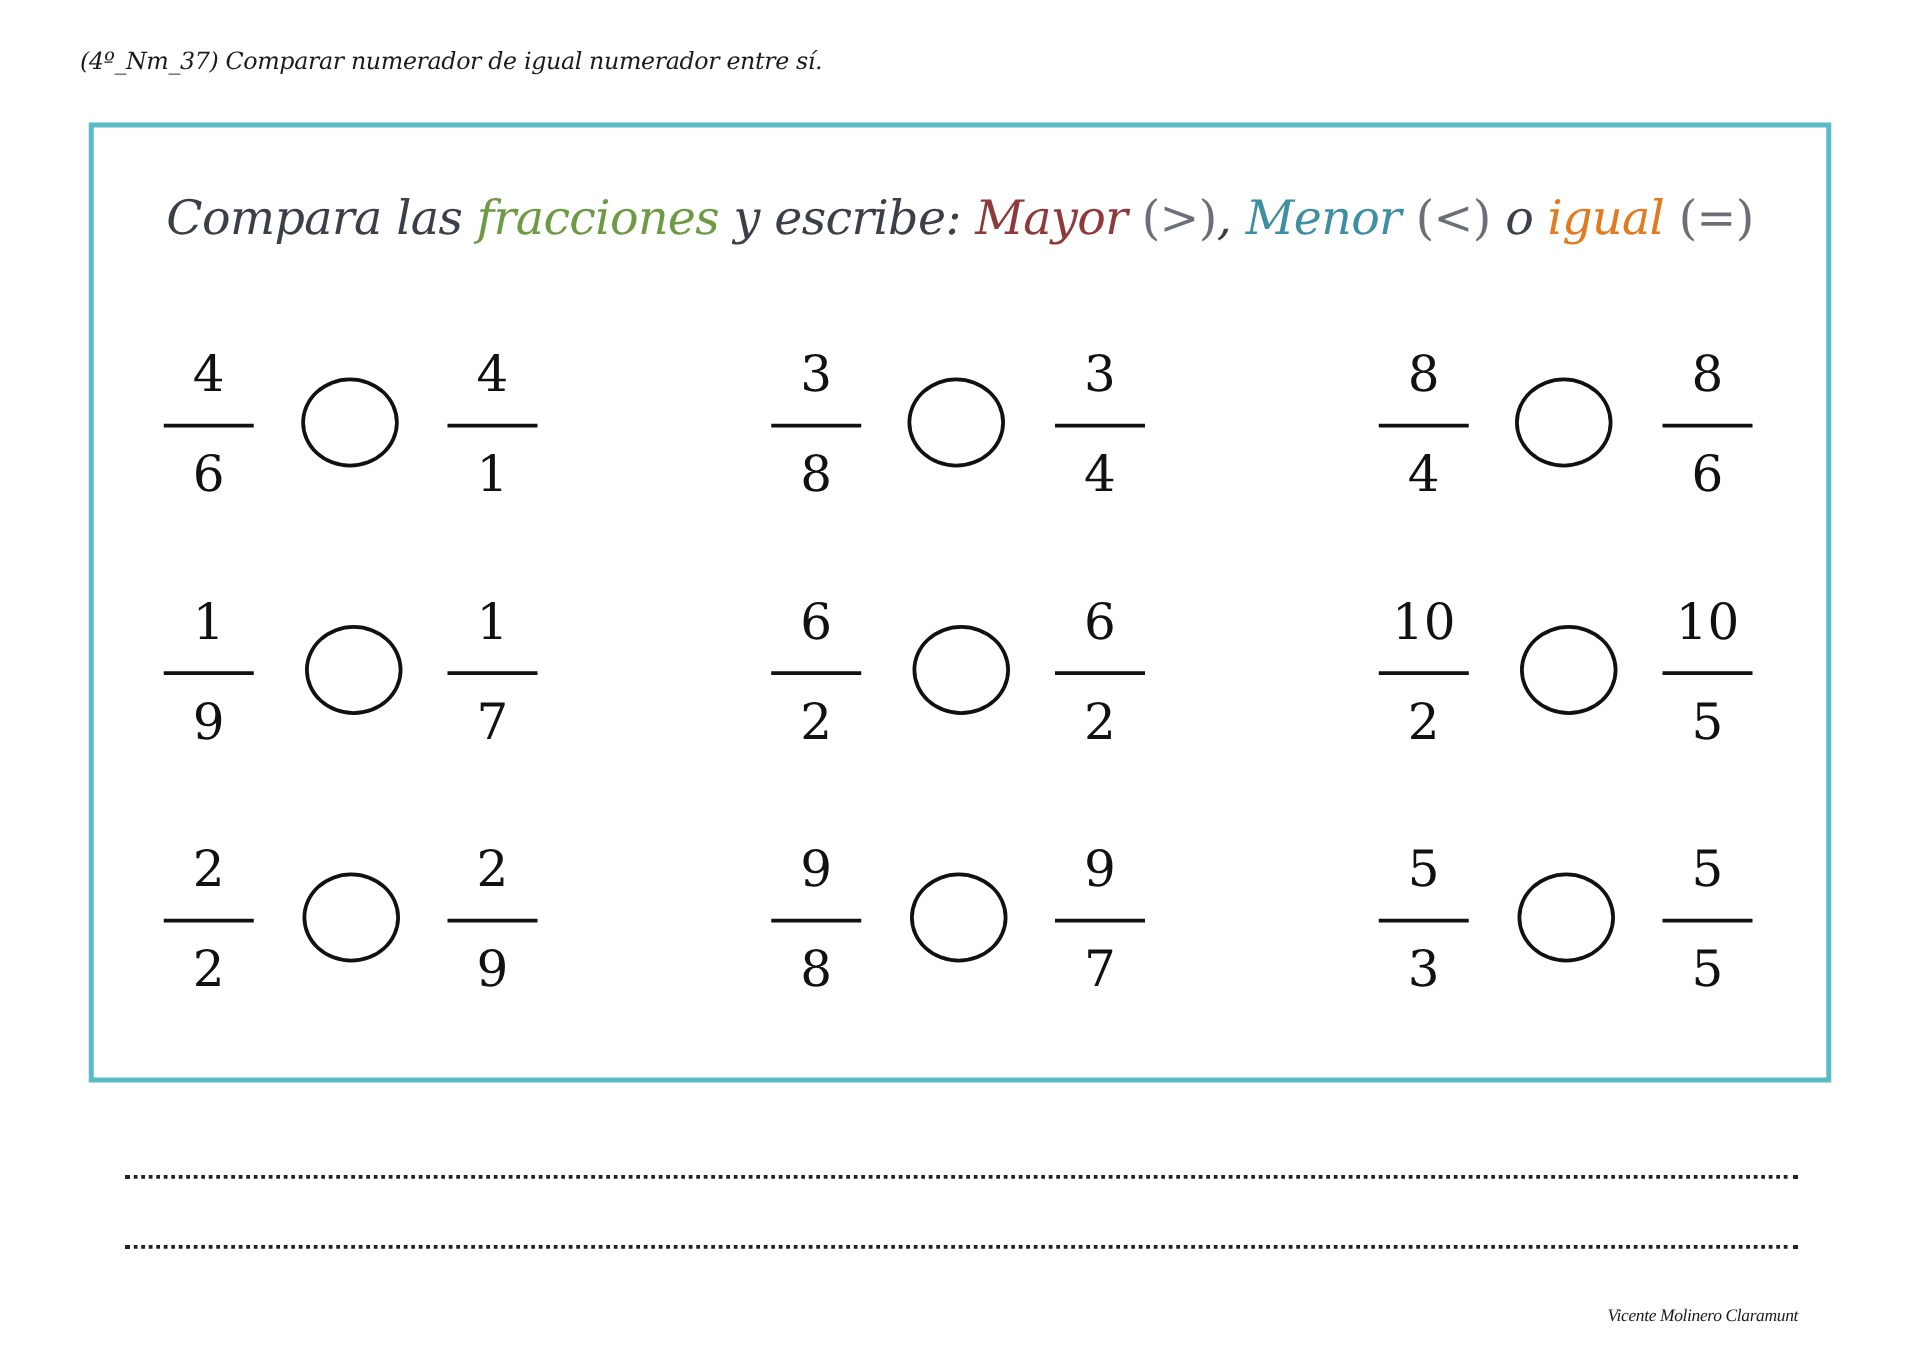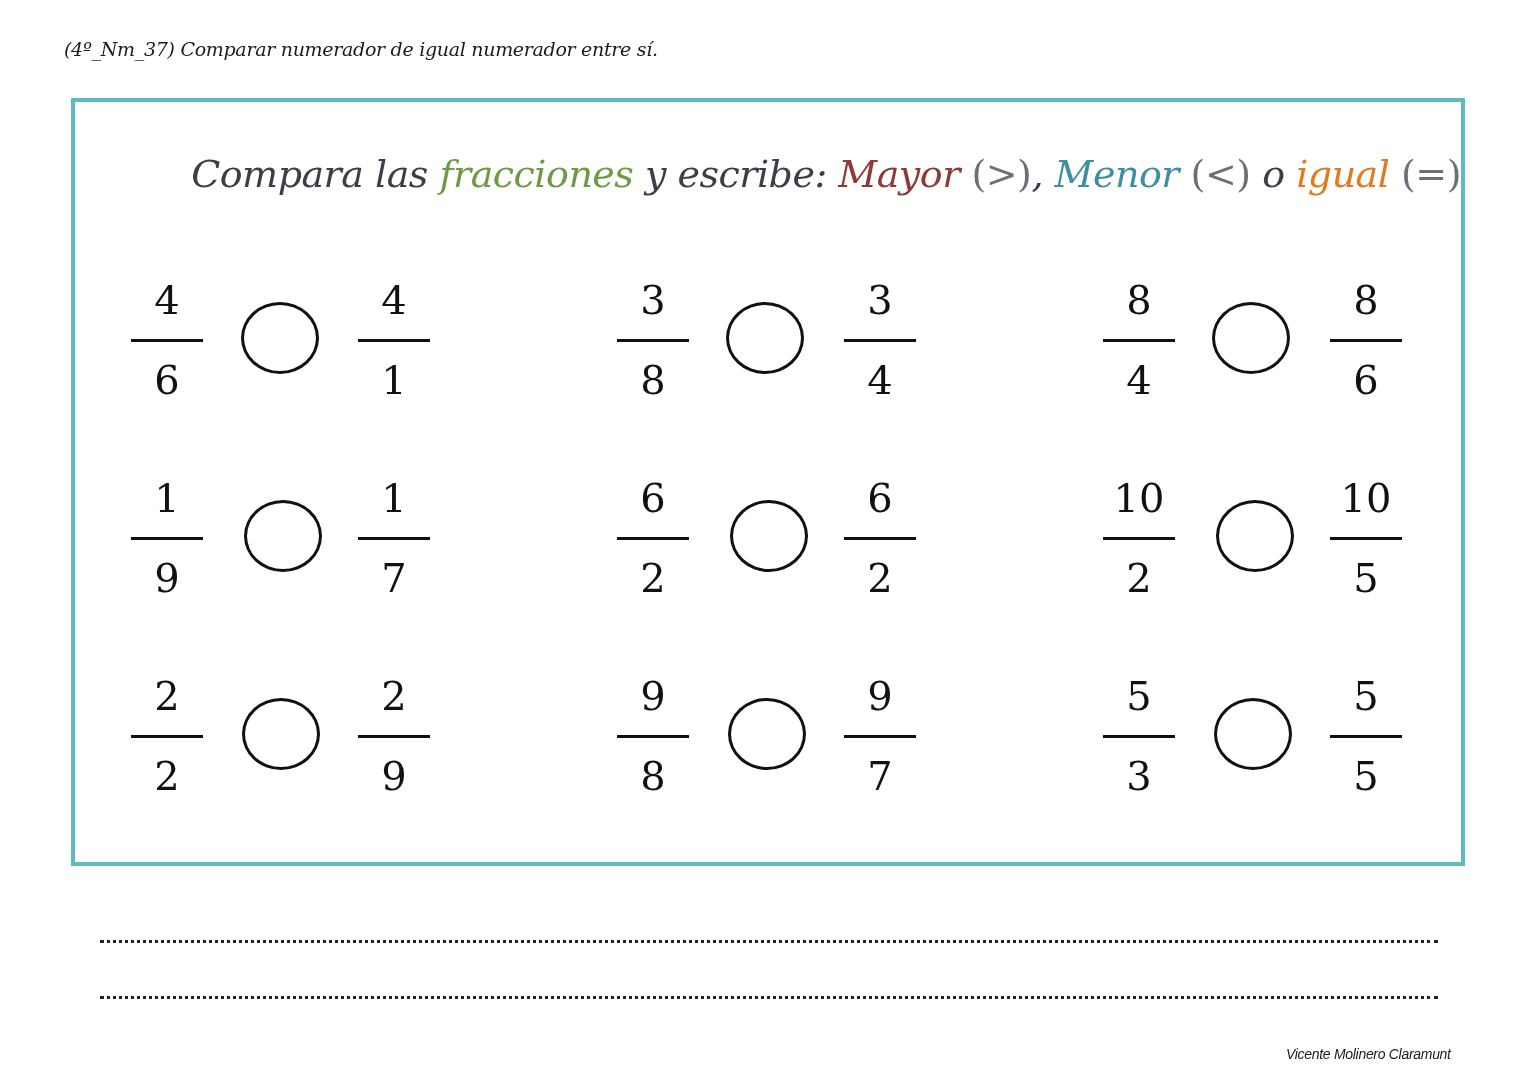--- a/index.html
+++ b/index.html
@@ -1,28 +1,28 @@
 <!DOCTYPE html>
 <html><head>
   <meta charset="utf-8">
   <style>
     html, body { margin:0; padding:0; background:#ffffff; }
     body { width:1536px; height:1087px; position:relative; overflow:hidden; font-family:"DejaVu Serif", serif; color:#111; }
     .header-code { position:absolute; left:64px; top:38px; font-family:"DejaVu Serif", serif; font-style:italic; font-size:19px; color:#1b1b1b; letter-spacing:-0.3px; }
     .frame { position:absolute; left:71px; top:98px; width:1386px; height:760px; border:4px solid #5bbcc6; box-sizing:content-box; }
-    .instruction { position:absolute; left:0; right:0; top:50px; text-align:right; font-family:"DejaVu Serif", serif; font-style:italic; font-size:38px; color:#3b3f47; letter-spacing:-0.5px; white-space:nowrap; }
+    .instruction { position:absolute; left:0; right:0; top:50px; text-align:center; font-family:"DejaVu Serif", serif; font-style:italic; font-size:38px; color:#3b3f47; letter-spacing:-0.5px; white-space:nowrap; }
     .instruction .paren { color:#6b7078; font-style:normal; font-weight:300; }
     .problem { position:absolute; width:300px; height:140px; }
     .frac { position:absolute; top:0; width:72px; height:140px; text-align:center; }
     .frac .num { position:absolute; left:0; right:0; top:4px; font-family:"DejaVu Serif", serif; font-size:40px; line-height:48px; color:#111; }
     .frac .bar { position:absolute; left:0; right:0; top:67px; height:3px; background:#111; }
     .frac .den { position:absolute; left:0; right:0; top:84px; font-family:"DejaVu Serif", serif; font-size:40px; line-height:48px; color:#111; }
     .circle { position:absolute; top:30px; width:78px; height:72px; border:3.5px solid #111; border-radius:50%; box-sizing:border-box; background:#fff; cursor:pointer; }
     .answer-line { position:absolute; left:100px; width:1338px; height:0; border-top:3px dotted #222; cursor:text; }
-    .signature { position:absolute; left:1286px; top:1046px; font-family:Liberation Sans, sans-serif; font-style:italic; font-size:14px; color:#1b1b1b; letter-spacing:-0.3px; }
+    .signature { position:absolute; left:1286px; top:1046px; font-family:Liberation Serif, serif; font-style:italic; font-size:14px; color:#1b1b1b; letter-spacing:-0.3px; }
   </style>
 </head>
 <body>
 
 <div class="header-code">(4º_Nm_37) Comparar numerador de igual numerador entre sí.</div>
 
 <div class="frame">
   <div class="instruction">
     <span>Compara las </span><span style="color:#6e9a45">fracciones</span><span> y escribe: </span><span style="color:#8e3a3a">Mayor</span><span class="paren"> (&gt;)</span><span>, </span><span style="color:#3f8fa3">Menor</span><span class="paren"> (&lt;)</span><span> o </span><span style="color:#e07b20">igual</span><span class="paren"> (=)</span>
   </div>

